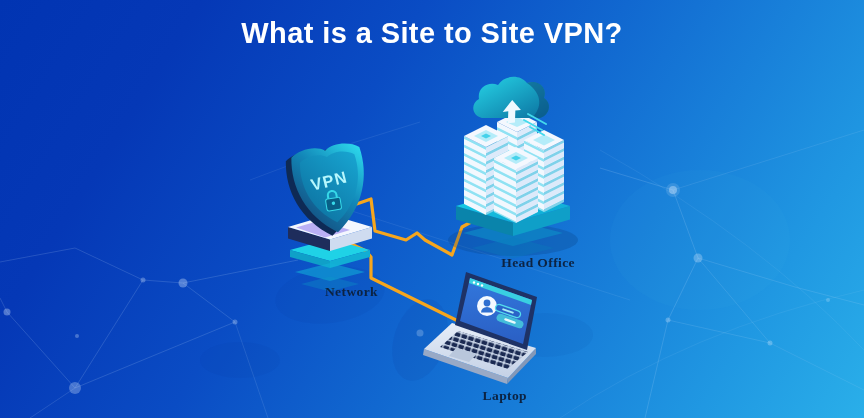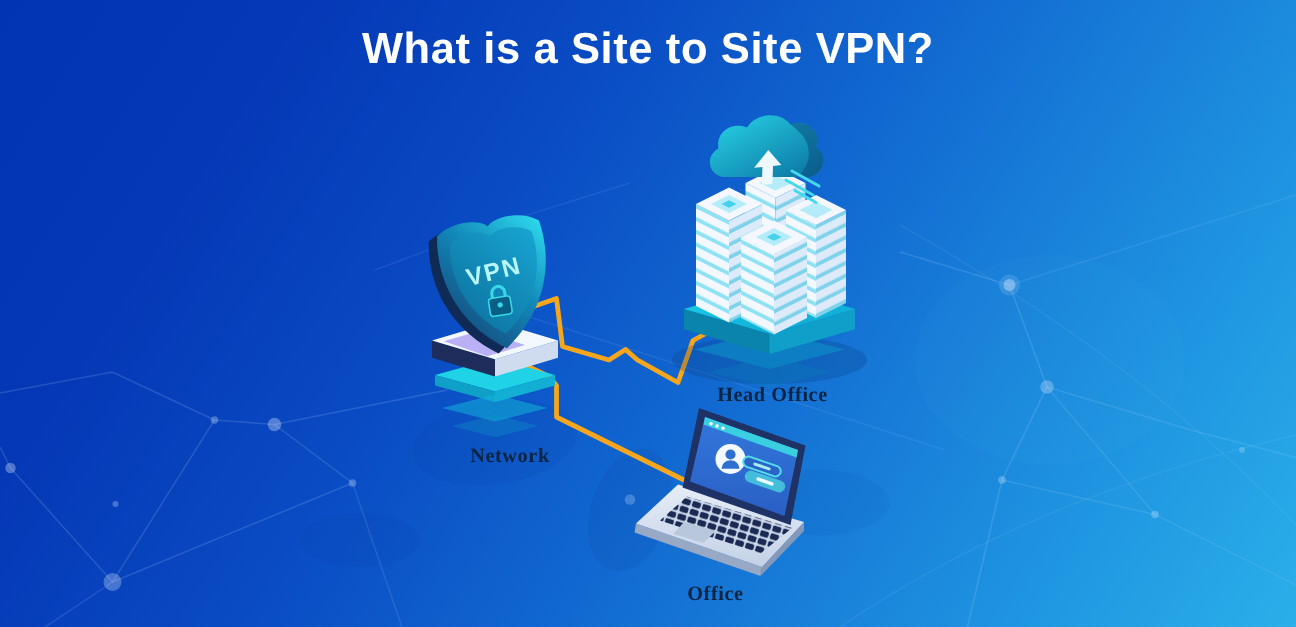--- a/index.html
+++ b/index.html
@@ -11,25 +11,25 @@
     font-family:"Liberation Sans",sans-serif;
   }
   .scene{position:absolute;left:0;top:0;}
   .title{
     position:absolute;top:16px;left:0;right:0;
     text-align:center;color:#ffffff;
     font:700 29px/1.2 "Liberation Sans",sans-serif;
     letter-spacing:.4px;
   }
   .node-label{
-    position:absolute;text-align:center;
+    position:absolute;text-align:right;
     font:700 13.5px/1.2 "Liberation Serif",serif;
     color:#0c2342;letter-spacing:.4px;
   }
-  .label-network{left:290px;top:284px;width:100px;margin-top:12px;}
+  .label-network{left:278px;top:284px;width:100px;}
   .label-headoffice{left:455px;top:255px;width:120px;}
   .label-laptop{left:427px;top:388px;width:100px;}
 </style>
 </head>
 <body>
 
 <div class="stage">
 
   <svg class="scene" width="864" height="418" viewBox="0 0 864 418">
     <defs>
@@ -226,14 +226,14 @@
             <rect x="-6" y="-1.2" width="12" height="2.4" rx="1.2" fill="#e8fafd"></rect>
           </g>
         </g>
       </g>
     </g>
   </svg>
 
   <div class="title">What is a Site to Site VPN?</div>
   <div class="node-label label-network">Network</div>
   <div class="node-label label-headoffice">Head Office</div>
-  <div class="node-label label-laptop">Office</div>
+  <div class="node-label label-laptop">Laptop</div>
 </div>
 
 </body></html>

